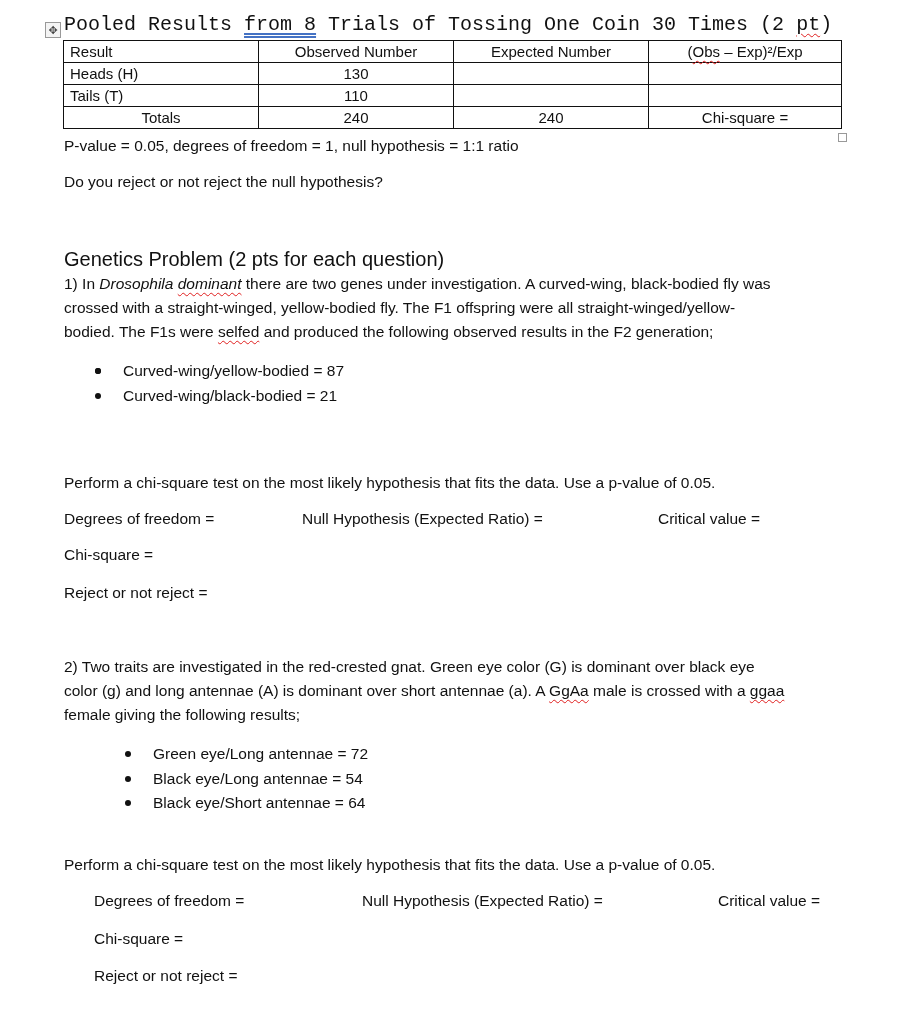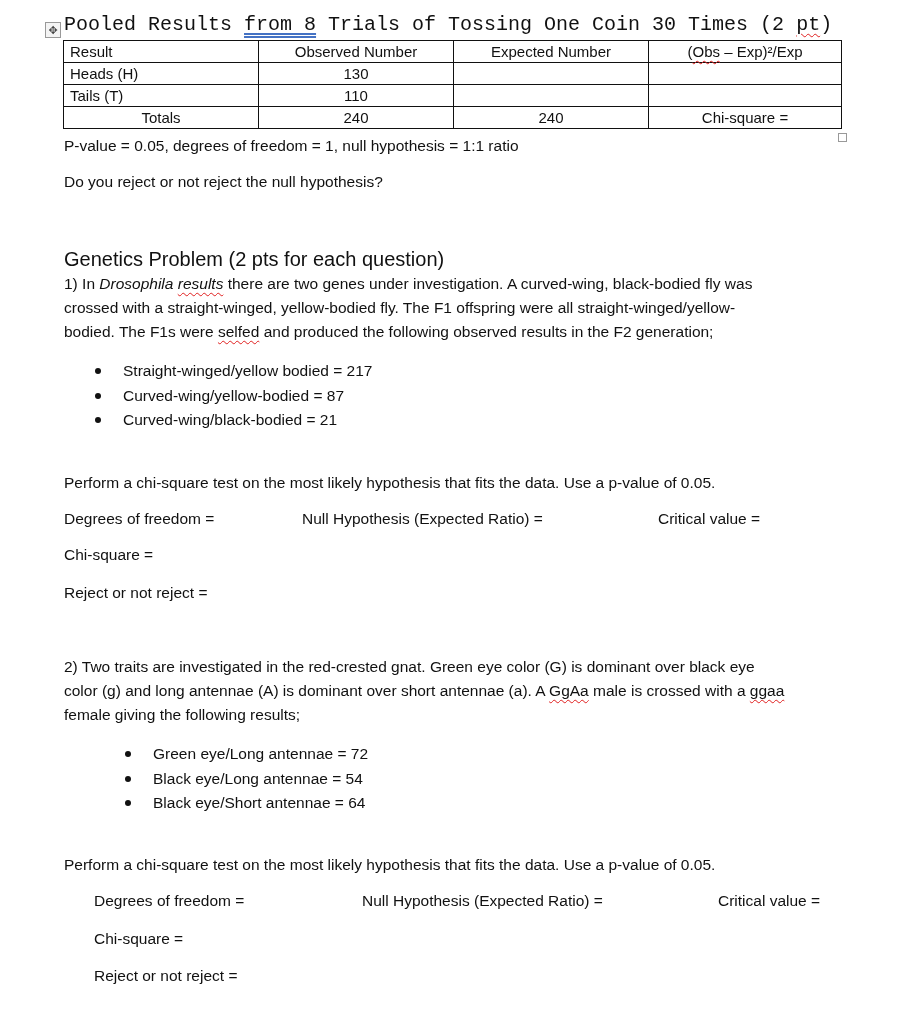--- a/index.html
+++ b/index.html
@@ -80,27 +80,27 @@
   </table>
 
 <div class="abs resize-handle"></div>
 
 <div class="abs txt" style="left:64px; top:136px;">P-value = 0.05, degrees of freedom = 1, null hypothesis = 1:1 ratio</div>
 <div class="abs txt" style="left:64px; top:172px;">Do you reject or not reject the null hypothesis?</div>
 
 <div class="abs heading2">Genetics Problem (2 pts for each question)</div>
 
 <div class="abs para" style="top:272px;">
-  <div style="white-space:nowrap;"><span>1) In </span><i>Drosophila </i><i class="red-sq">results</i><span> there are two genes under investigation. A curved-wing, black-bodied fly was</span></div>
+  <div style="white-space:nowrap;"><span>1) In </span><i>Drosophila </i><i class="red-sq">dominant</i><span> there are two genes under investigation. A curved-wing, black-bodied fly was</span></div>
   <div style="white-space:nowrap;">crossed with a straight-winged, yellow-bodied fly. The F1 offspring were all straight-winged/yellow-</div>
   <div style="white-space:nowrap;"><span>bodied. The F1s were </span><span class="red-sq">selfed</span><span> and produced the following observed results in the F2 generation;</span></div>
 </div>
 
 <ul class="bullets" style="left:123px; top:359px;">
-  <li><span class="dot" style="left:-28px;"></span><span>Straight-winged/yellow bodied = 217</span></li>
+  <li><span class="dot" style="left:-28px;"></span></li>
   <li><span class="dot" style="left:-28px;"></span><span>Curved-wing/yellow-bodied = 87</span></li>
   <li><span class="dot" style="left:-28px;"></span><span>Curved-wing/black-bodied = 21</span></li>
 </ul>
 
 <div class="abs txt" style="left:64px; top:473px;">Perform a chi-square test on the most likely hypothesis that fits the data. Use a p-value of 0.05.</div>
 <div class="abs txt" style="left:64px; top:509px;">Degrees of freedom =</div>
 <div class="abs txt" style="left:302px; top:509px;">Null Hypothesis (Expected Ratio) =</div>
 <div class="abs txt" style="left:658px; top:509px;">Critical value =</div>
 <div class="abs txt" style="left:64px; top:545px;">Chi-square =</div>
 <div class="abs txt" style="left:64px; top:583px;">Reject or not reject =</div>

